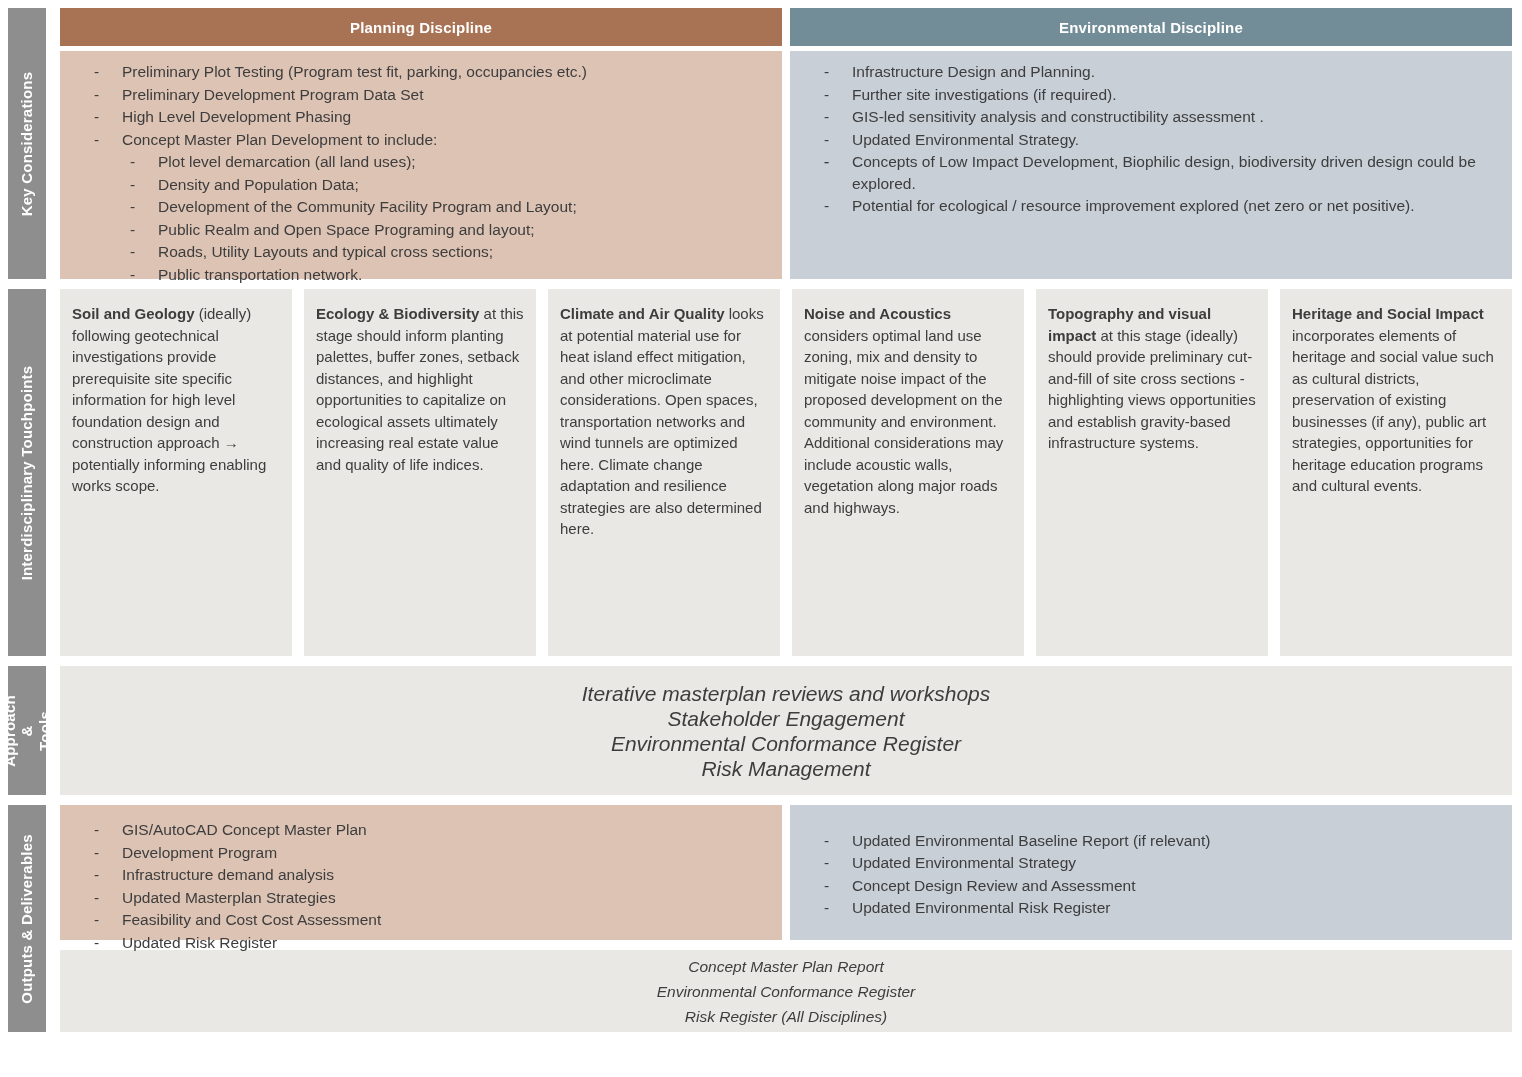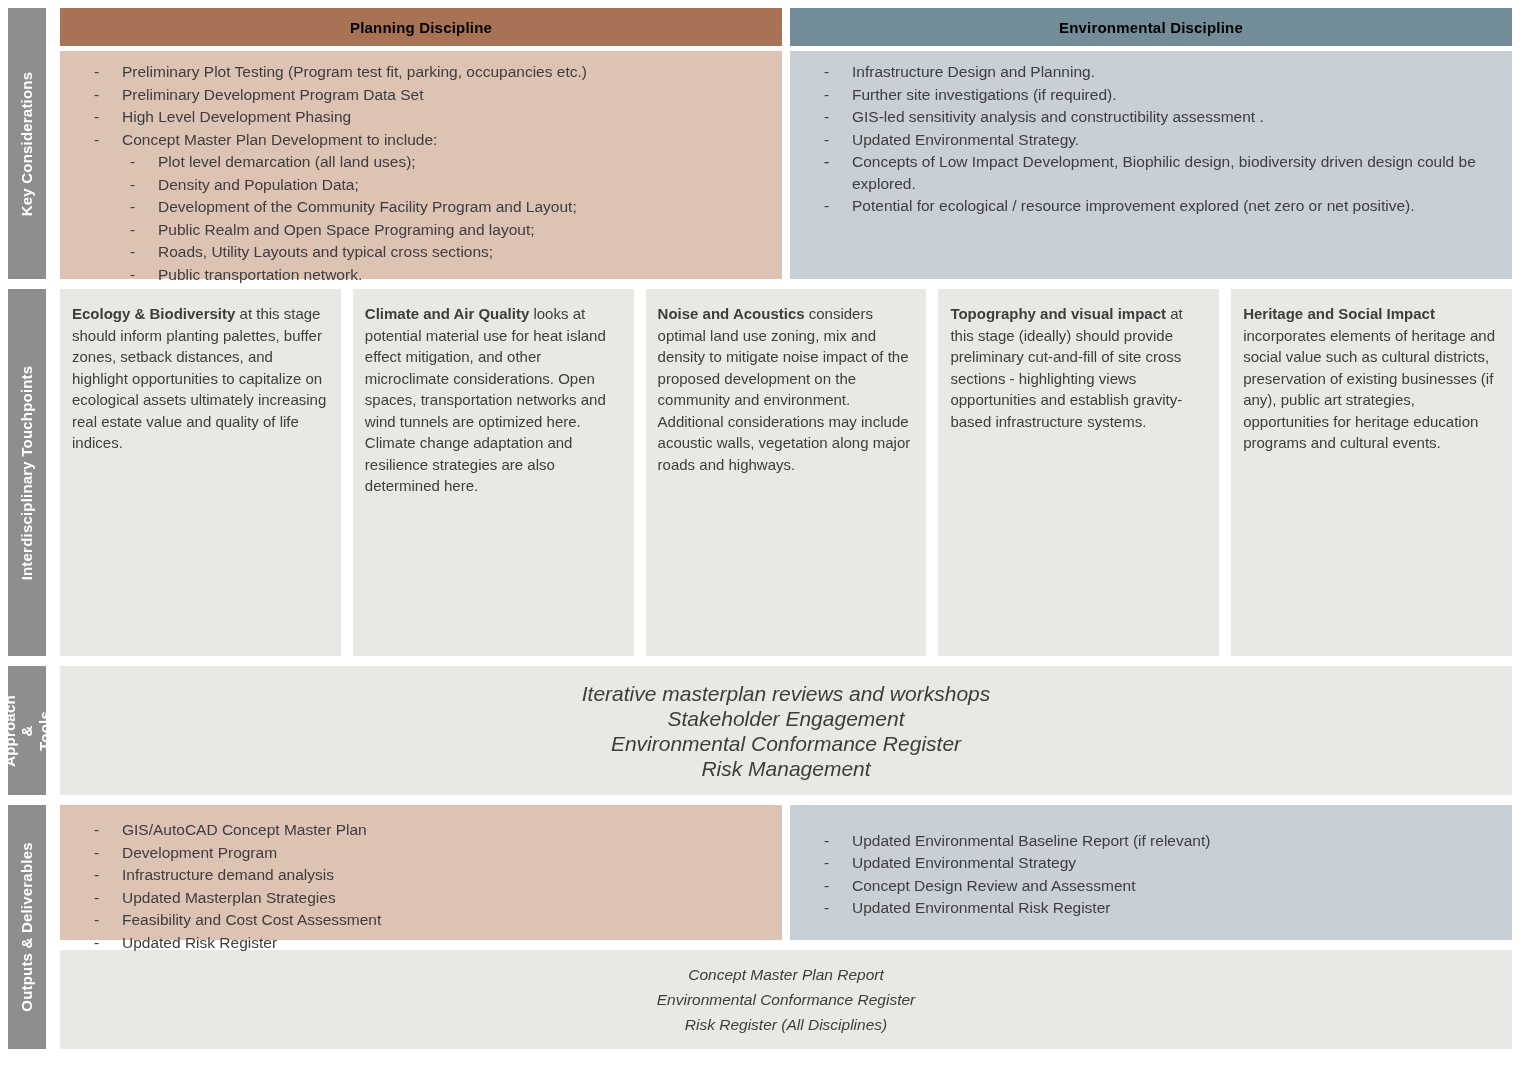--- a/index.html
+++ b/index.html
@@ -49,21 +49,21 @@
     text-align: center;
     line-height: 1.15;
   }
   .row-label .rl-text.two-line { white-space: pre-line; }
 
   .band-body { flex: 1 1 auto; display: flex; flex-direction: column; }
 
   
   .kc-headers { display: flex; gap: 8px; height: 38px; }
   .kc-head {
-    color: #000000;
+    color: #ffffff;
     font-weight: bold;
     font-size: 15px;
     display: flex;
     align-items: center;
     justify-content: center;
     letter-spacing: 0.2px;
   }
   .kc-head.planning { flex: 0 0 722px; background: #a87355; }
   .kc-head.environmental { flex: 1 1 auto; background: #738d98; }
 
@@ -136,21 +136,21 @@
     background: #c8cfd7;
     padding: 14px 14px 10px 14px;
     display: flex;
     align-items: center;
   }
   .out-environmental ul { width: 100%; }
 
   .out-footer {
     margin-top: 10px;
     background: #e9e8e4;
-    height: 99px;
+    height: 82px;
     display: flex;
     flex-direction: column;
     align-items: center;
     justify-content: center;
   }
   .out-footer .line {
     font-style: italic;
     font-size: 15.5px;
     line-height: 25px;
     color: #3d3d3d;
@@ -207,20 +207,23 @@
     </div>
   </div>
 
   <div class="band">
     <div class="row-label">
       <span class="rl-text">Interdisciplinary Touchpoints</span>
     </div>
     <div class="band-body">
       <div class="touch-cols">
 
+        <div class="touch-card">
+          <span class="t-title">Soil and Geology</span><span> (ideally) following geotechnical investigations provide prerequisite site specific information for high level foundation design and construction approach → potentially informing enabling works scope.</span>
+        </div>
 
         <div class="touch-card">
           <span class="t-title">Ecology &amp; Biodiversity</span><span> at this stage should inform planting palettes, buffer zones, setback distances, and highlight opportunities to capitalize on ecological assets ultimately increasing real estate value and quality of life indices.</span>
         </div>
 
 
         <div class="touch-card">
           <span class="t-title">Climate and Air Quality</span><span> looks at potential material use for heat island effect mitigation, and other microclimate considerations. Open spaces, transportation networks and wind tunnels are optimized here. Climate change adaptation and resilience strategies are also determined here.</span>
         </div>
 

